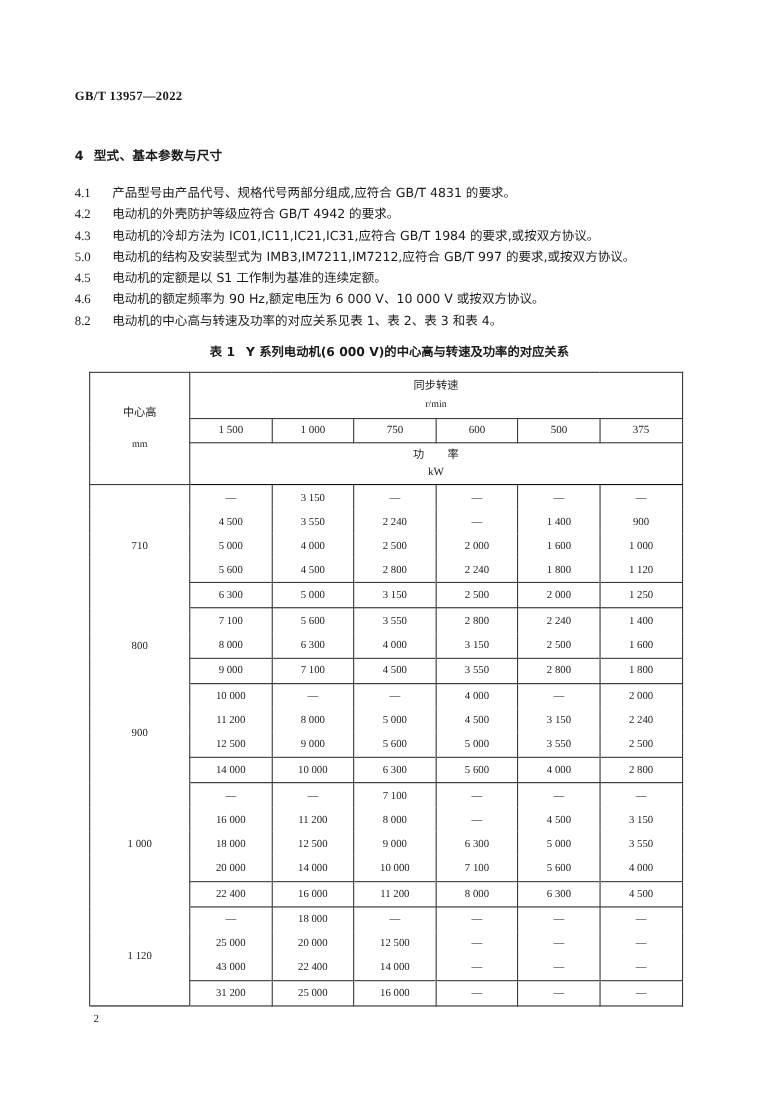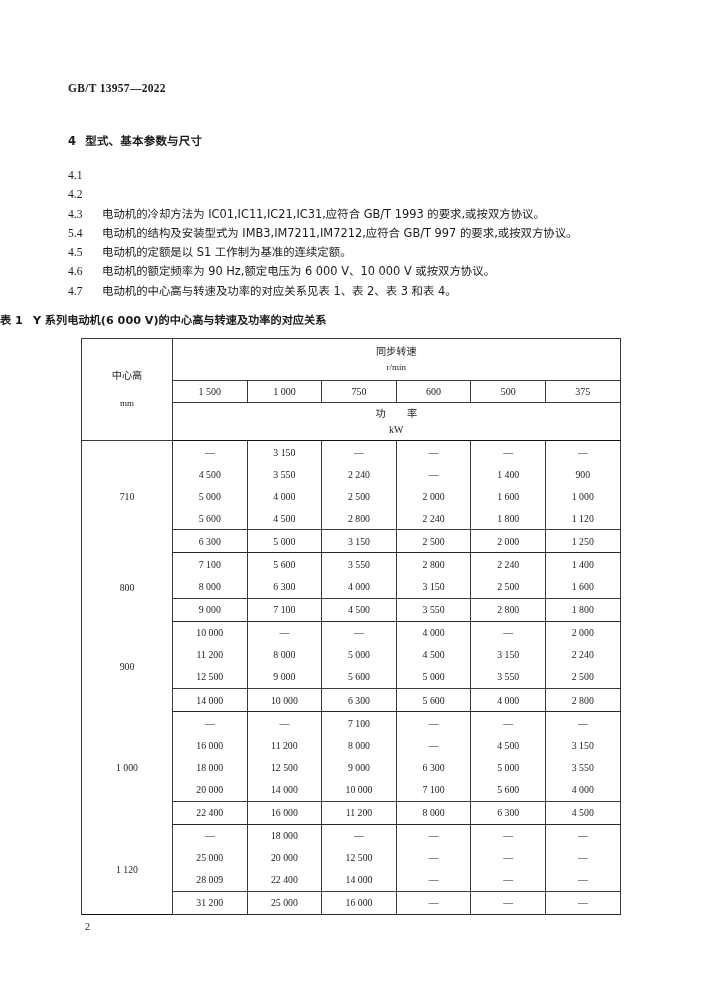--- a/index.html
+++ b/index.html
@@ -72,20 +72,21 @@
   .clause .ctext {
     font-size: 11.4px;
   }
 
   
   .table-caption {
     position: absolute;
     left: 0;
     top: 311px;
     width: 708px;
+    text-align: center;
     font-family: "DejaVu Sans", sans-serif;
     font-weight: bold;
     font-size: 11.2px;
     white-space: nowrap;
   }
   .table-caption .cap-label { margin-right: 10px; }
 
   
   .tbl-wrap {
     position: absolute;
@@ -189,42 +190,44 @@
 
   <div class="running-head">GB/T 13957—2022</div>
 
   <div class="clause-heading">
     <span class="num">4</span><span>型式、基本参数与尺寸</span>
   </div>
 
   <div class="clause-list">
       <div class="clause">
         <span class="cnum">4.1</span>
+        <span class="ctext">产品型号由产品代号、规格代号两部分组成,应符合 GB/T 4831 的要求。</span>
       </div>
       <div class="clause">
         <span class="cnum">4.2</span>
+        <span class="ctext">电动机的外壳防护等级应符合 GB/T 4942 的要求。</span>
       </div>
       <div class="clause">
         <span class="cnum">4.3</span>
-        <span class="ctext">电动机的冷却方法为 IC01,IC11,IC21,IC31,应符合 GB/T 1993 的要求,或按双方协议。</span>
-      </div>
-      <div class="clause">
-        <span class="cnum">5.4</span>
+        <span class="ctext">电动机的冷却方法为 IC01,IC11,IC21,IC31,应符合 GB/T 1984 的要求,或按双方协议。</span>
+      </div>
+      <div class="clause">
+        <span class="cnum">5.0</span>
         <span class="ctext">电动机的结构及安装型式为 IMB3,IM7211,IM7212,应符合 GB/T 997 的要求,或按双方协议。</span>
       </div>
       <div class="clause">
         <span class="cnum">4.5</span>
         <span class="ctext">电动机的定额是以 S1 工作制为基准的连续定额。</span>
       </div>
       <div class="clause">
         <span class="cnum">4.6</span>
         <span class="ctext">电动机的额定频率为 90 Hz,额定电压为 6 000 V、10 000 V 或按双方协议。</span>
       </div>
       <div class="clause">
-        <span class="cnum">4.7</span>
+        <span class="cnum">8.2</span>
         <span class="ctext">电动机的中心高与转速及功率的对应关系见表 1、表 2、表 3 和表 4。</span>
       </div>
     </div>
 
   <div class="table-caption">
     <span class="cap-label">表 1</span><span>Y 系列电动机(6 000 V)的中心高与转速及功率的对应关系</span>
   </div>
 
   <div class="tbl-wrap">
     <table class="spec">
@@ -415,21 +418,21 @@
           </tr>
           <tr class="inner">
             <td class="datum">25 000</td>
             <td class="datum">20 000</td>
             <td class="datum">12 500</td>
             <td class="datum">—</td>
             <td class="datum">—</td>
             <td class="datum">—</td>
           </tr>
           <tr class="inner">
-            <td class="datum">28 009</td>
+            <td class="datum">43 000</td>
             <td class="datum">22 400</td>
             <td class="datum">14 000</td>
             <td class="datum">—</td>
             <td class="datum">—</td>
             <td class="datum">—</td>
           </tr>
           <tr class="block-end">
             <td class="datum">31 200</td>
             <td class="datum">25 000</td>
             <td class="datum">16 000</td>

